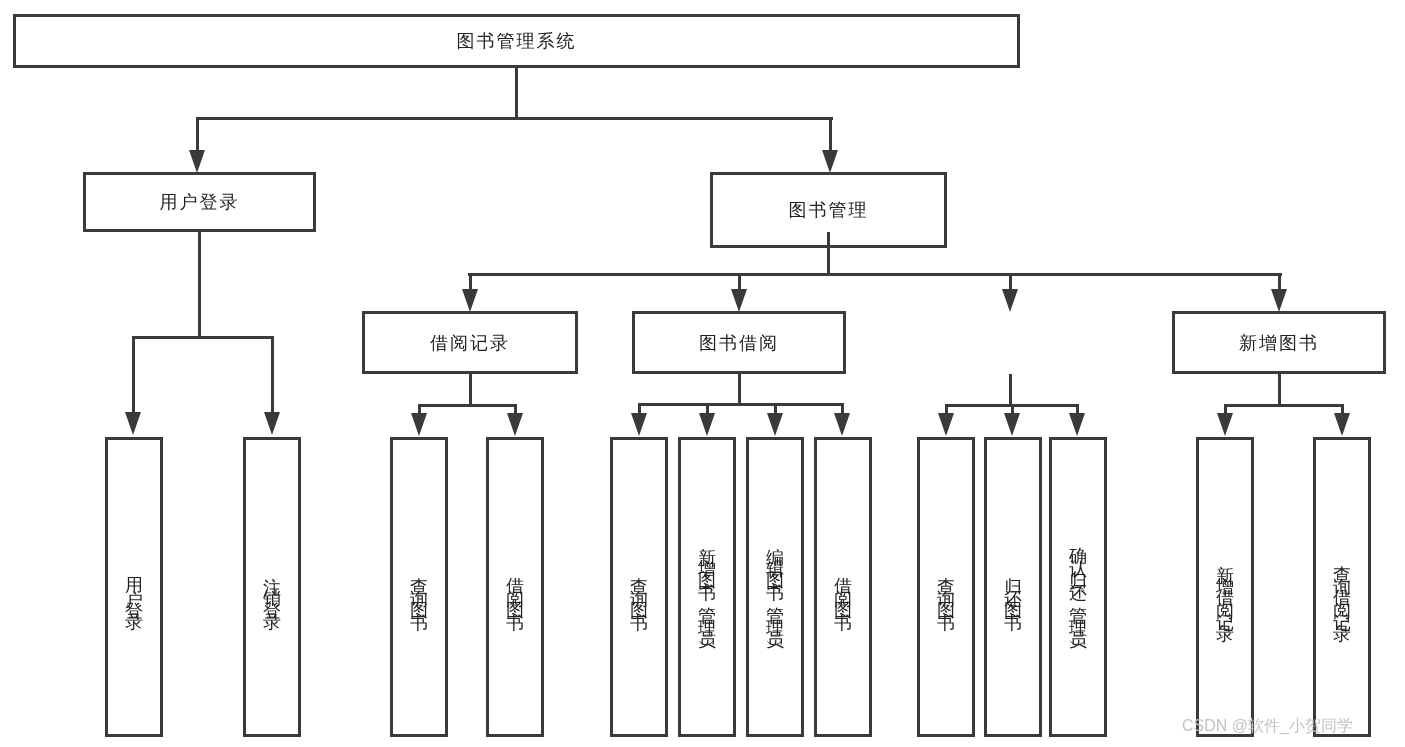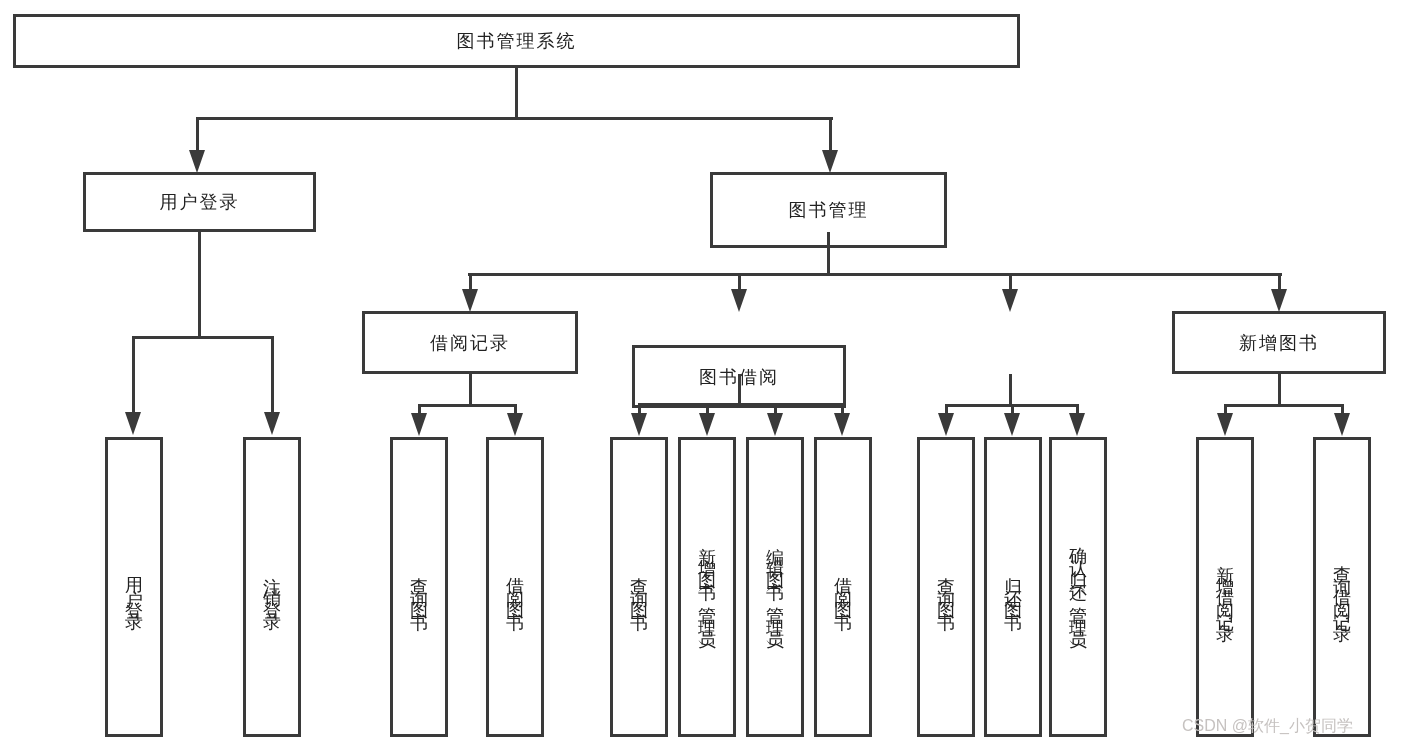--- a/index.html
+++ b/index.html
@@ -81,21 +81,21 @@
   <div class="vl" style="left:1009px;top:273px;width:3px;height:18px;"></div>
   <div class="vl" style="left:1278px;top:273px;width:3px;height:18px;"></div>
   <div class="arrow" style="left:462px;top:289px;"></div>
   <div class="arrow" style="left:731px;top:289px;"></div>
   <div class="arrow" style="left:1002px;top:289px;"></div>
   <div class="arrow" style="left:1271px;top:289px;"></div>
 
   <div class="box" style="left:362px;top:311px;width:216px;height:63px;">
     <span>借阅记录</span>
   </div>
-  <div class="box" style="left:632px;top:311px;width:214px;height:63px;margin-top:34px;">
+  <div class="box" style="left:632px;top:311px;width:214px;height:63px;">
     <span>图书借阅</span>
   </div>
   <div class="box" style="left:1172px;top:311px;width:214px;height:63px;">
     <span>新增图书</span>
   </div>
 
   <div class="vl" style="left:469px;top:374px;width:3px;height:33px;"></div>
   <div class="hl" style="left:418px;top:404px;width:99px;height:3px;"></div>
   <div class="vl" style="left:418px;top:404px;width:3px;height:11px;"></div>
   <div class="vl" style="left:514px;top:404px;width:3px;height:11px;"></div>

